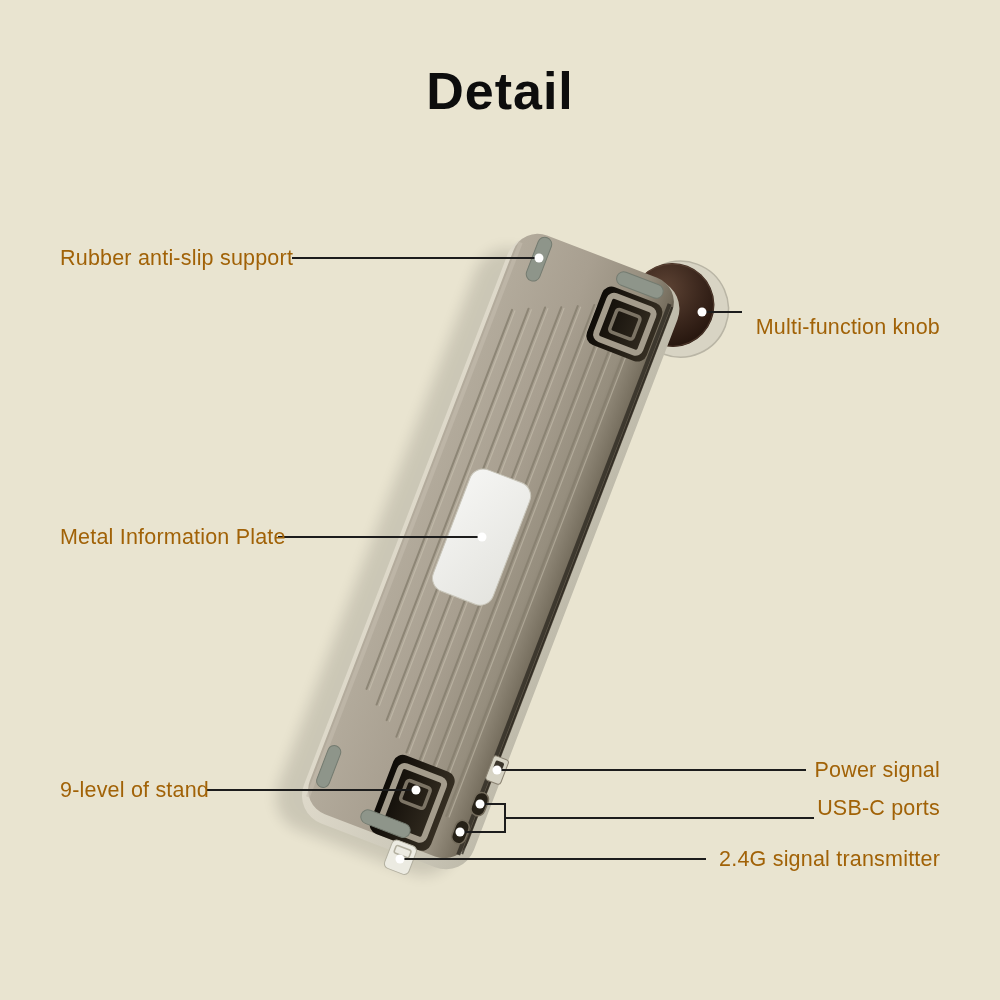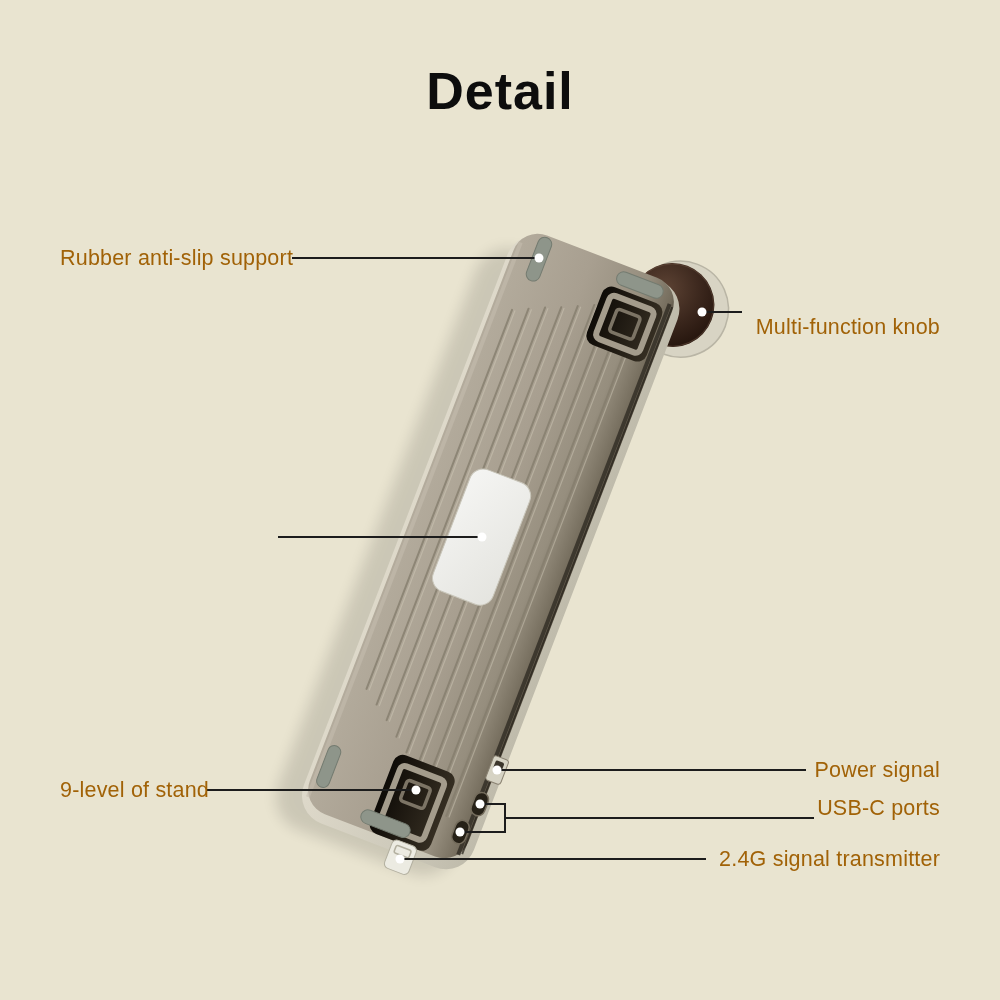--- a/index.html
+++ b/index.html
@@ -140,17 +140,18 @@
       <circle cx="416" cy="790" r="4.5"></circle>
       <circle cx="497" cy="770" r="4.5"></circle>
       <circle cx="480" cy="804" r="4.5"></circle>
       <circle cx="460" cy="832" r="4.5"></circle>
       <circle cx="400" cy="859" r="4.5"></circle>
     </g>
   </svg>
 
   <div class="callout-label left" style="top:245px;">Rubber anti-slip support</div>
   <div class="callout-label right" style="top:314px;">Multi-function knob</div>
+  <div class="callout-label left" style="top:524px;">Metal Information Plate</div>
   <div class="callout-label left" style="top:777px;">9-level of stand</div>
   <div class="callout-label right" style="top:757px;">Power signal</div>
   <div class="callout-label right" style="top:795px;">USB-C ports</div>
   <div class="callout-label right" style="top:846px;">2.4G signal transmitter</div>
 </div>
 
 </body></html>

